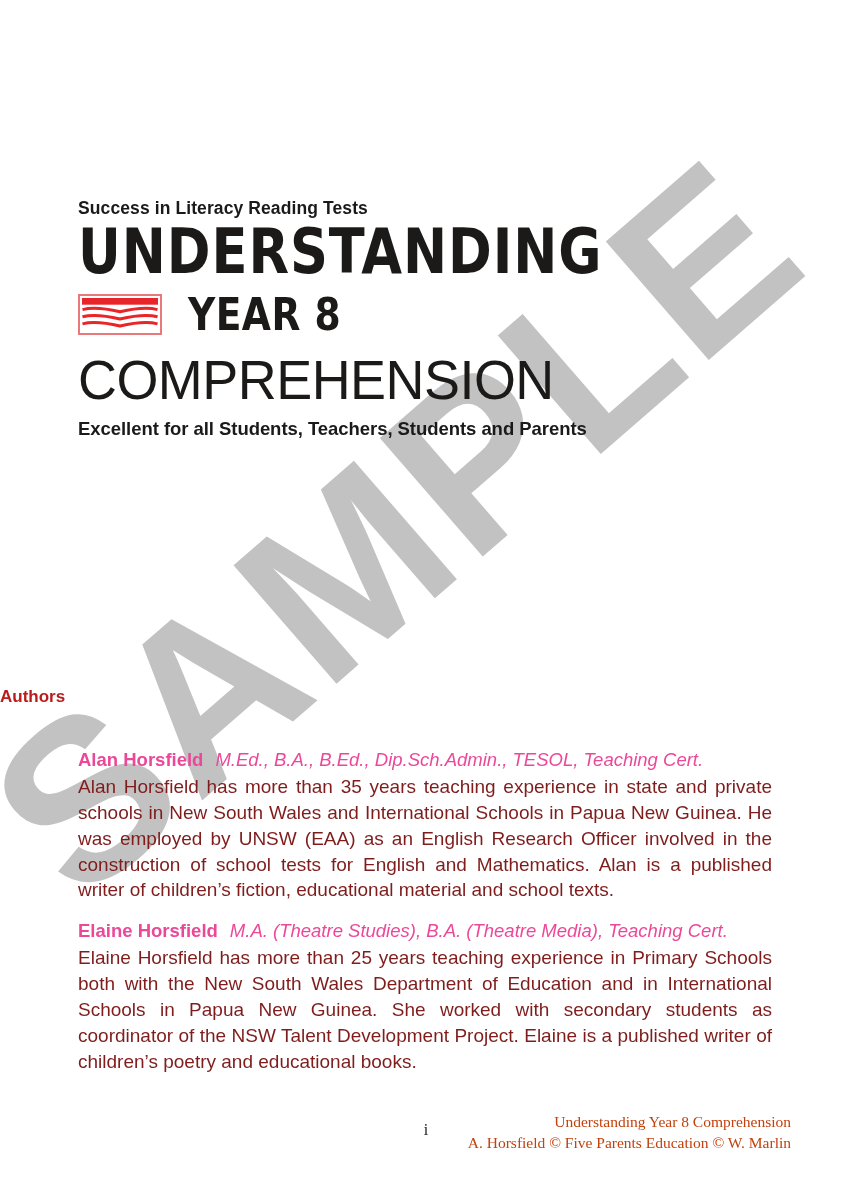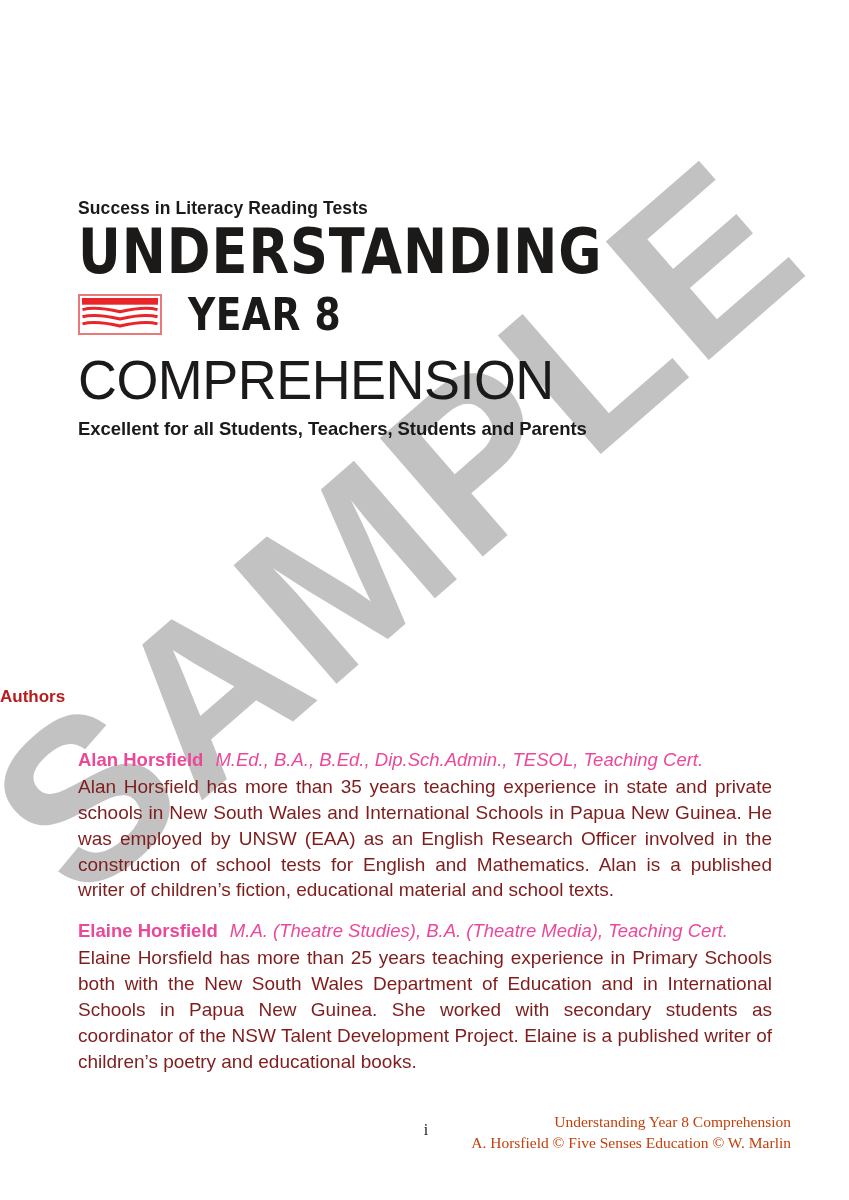--- a/index.html
+++ b/index.html
@@ -274,18 +274,18 @@
         </div>
         <p class="author-bio">Elaine Horsfield has more than 25 years teaching experience in Primary Schools both with the New South Wales Department of Education and in International Schools in Papua New Guinea. She worked with secondary students as coordinator of the NSW Talent Development Project. Elaine is a published writer of children’s poetry and educational books.</p>
       </div>
 
     </div>
 
     <div class="footer">
       <div class="page-number">i</div>
       <div class="footer-credit">
         <div>Understanding Year 8 Comprehension</div>
-        <div>A. Horsfield © Five Senses Education © W. Marlin</div>
+        <div>A. Horsfield © Five Parents Education © W. Marlin</div>
       </div>
     </div>
 
   </div>
 </div>
 
 </body></html>

